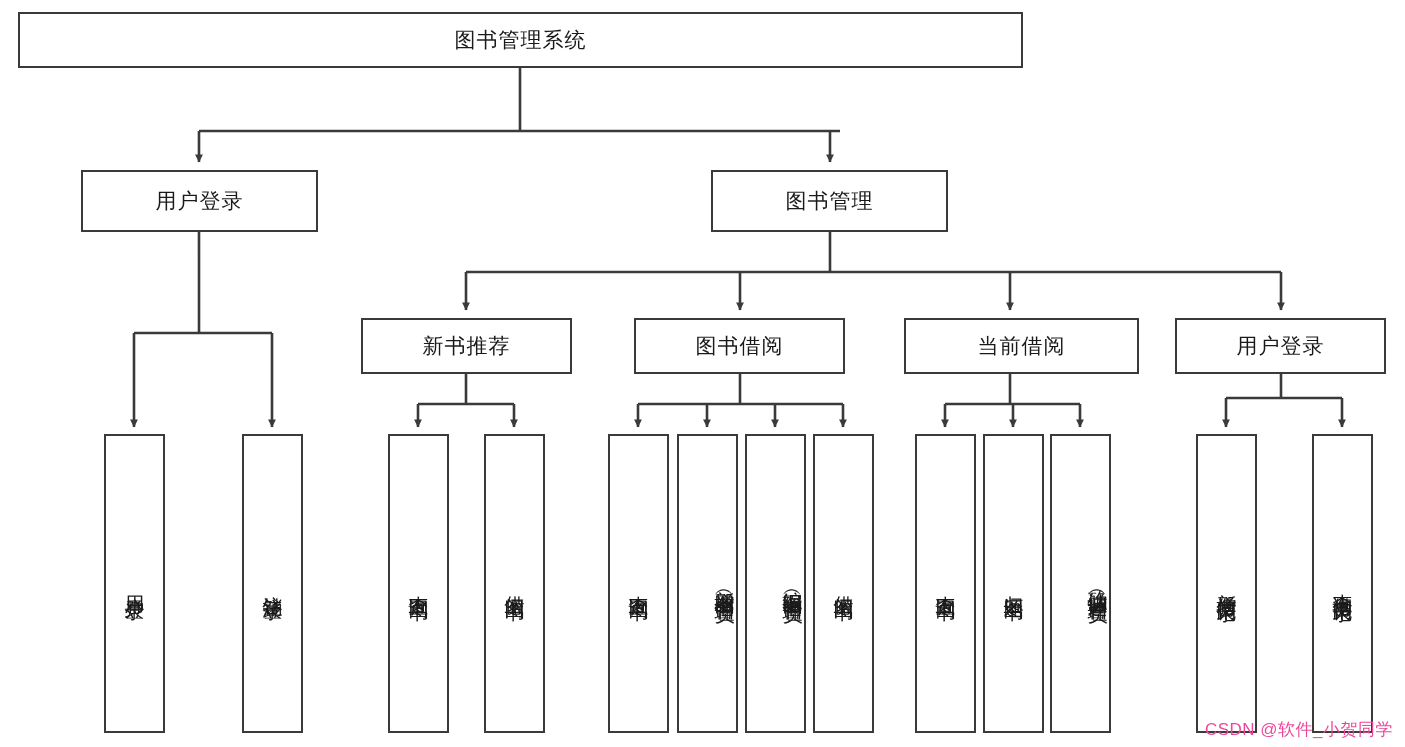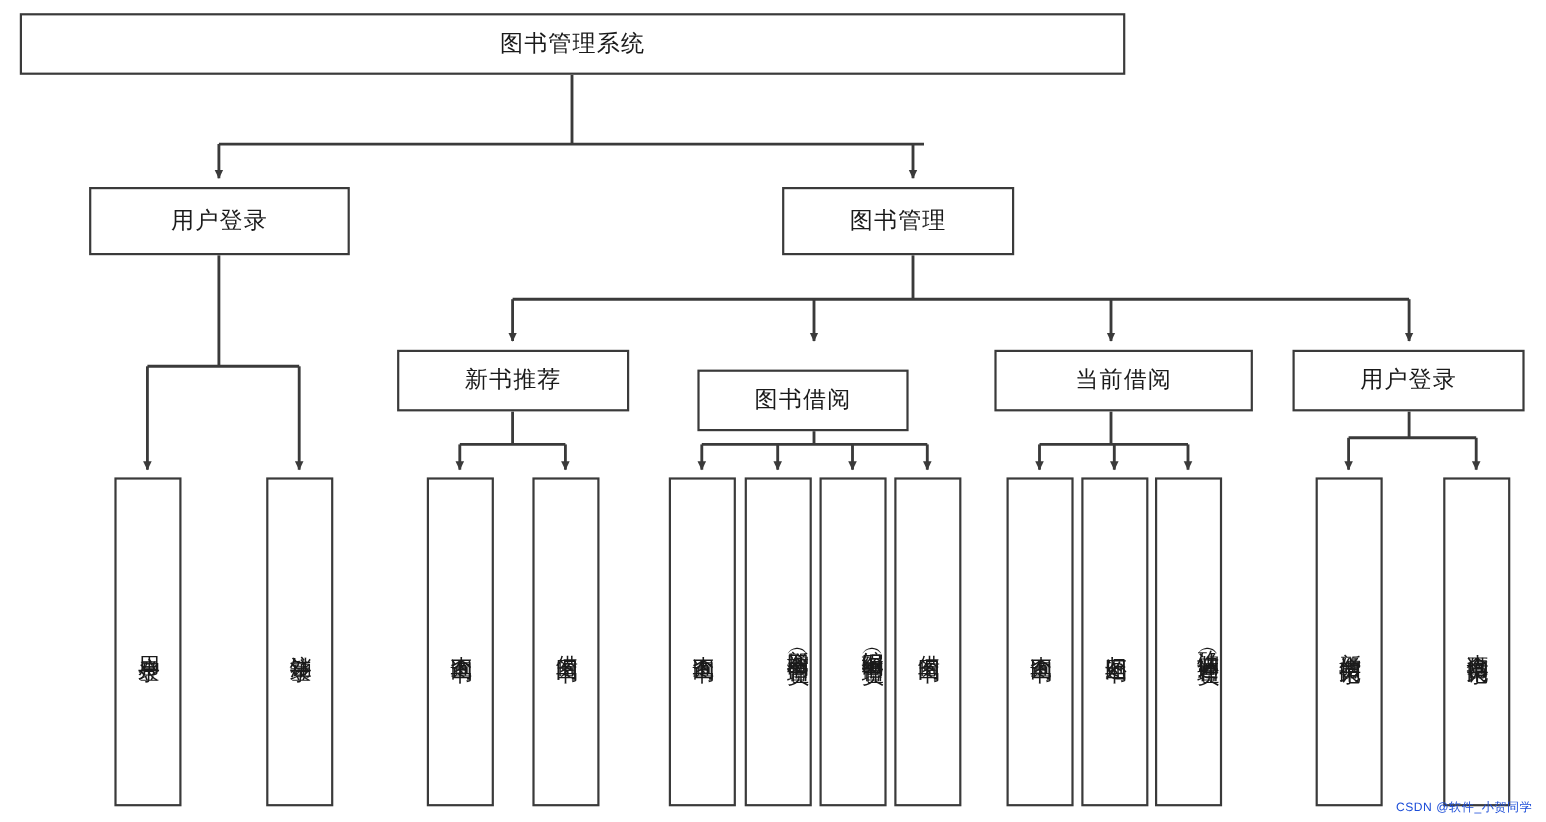--- a/index.html
+++ b/index.html
@@ -55,22 +55,22 @@
     align-items: center;
   }
   .node-label {
     display: block;
     white-space: pre-line;
   }
   #watermark {
     position: absolute;
     right: 12px;
     bottom: 6px;
-    font-size: 11px;
-    color: #1d4ed8;
+    font-size: 17px;
+    color: #ec4899;
     letter-spacing: 0.5px;
     z-index: 5;
     user-select: none;
     text-align: center;
   }
 </style>
 </head>
 <body>
 
 <div id="diagram-root">
@@ -125,28 +125,28 @@
     </g>
   </svg>
 
   <div class="node horiz" style="left:18px; top:12px; width:1005px; height:56px;">
     <span class="node-label">图书管理系统</span>
   </div>
 
   <div class="node horiz" style="left:81px; top:170px; width:237px; height:62px;">
     <span class="node-label">用户登录</span>
   </div>
-  <div class="node horiz" style="left:711px; top:170px; width:211px; height:62px;">
+  <div class="node horiz" style="left:711px; top:170px; width:237px; height:62px;">
     <span class="node-label">图书管理</span>
   </div>
 
   <div class="node horiz" style="left:361px; top:318px; width:211px; height:56px;">
     <span class="node-label">新书推荐</span>
   </div>
-  <div class="node horiz" style="left:634px; top:336px; width:192px; height:56px;">
+  <div class="node horiz" style="left:634px; top:318px; width:211px; height:56px;">
     <span class="node-label">图书借阅</span>
   </div>
   <div class="node horiz" style="left:904px; top:318px; width:235px; height:56px;">
     <span class="node-label">当前借阅</span>
   </div>
   <div class="node horiz" style="left:1175px; top:318px; width:211px; height:56px;">
     <span class="node-label">用户登录</span>
   </div>
 
   <div class="node vert midalign" style="left:104px; top:434px; width:61px; height:299px;">

